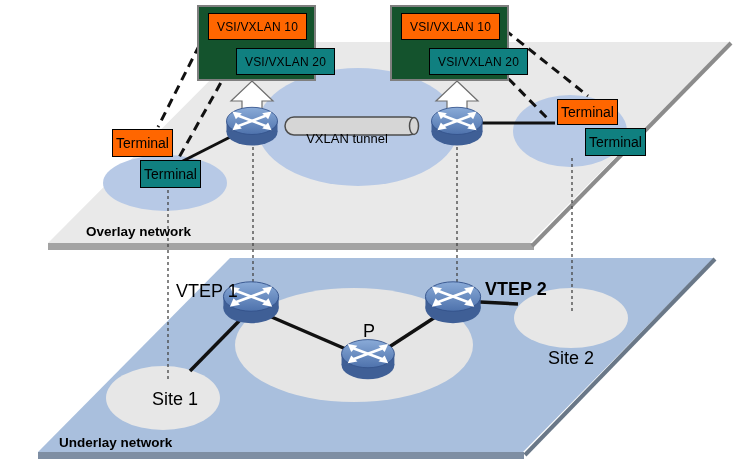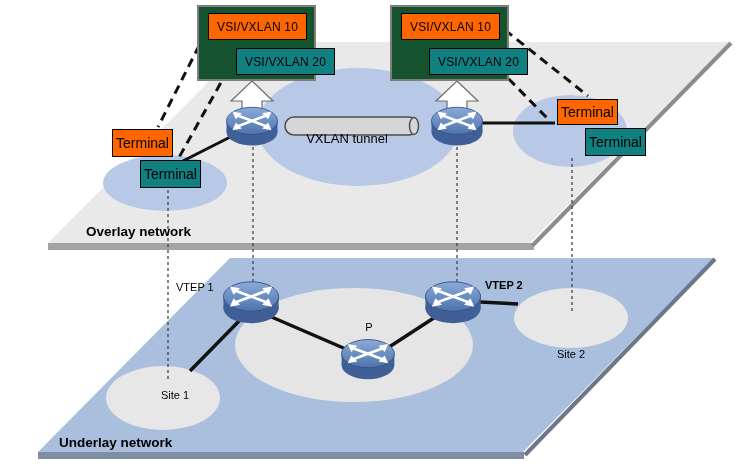--- a/index.html
+++ b/index.html
@@ -22,21 +22,21 @@
   .vsi.bottom { top:41px; }
 
   .terminal {
     position:absolute; width:61px; height:28px; box-sizing:border-box;
     border:1.5px solid #000; display:flex; align-items:center; justify-content:center;
     font-size:14px;
   }
   .orange { background:#FF6600; }
   .teal   { background:#108080;margin-left:28px; }
 
-  .lbl { position:absolute; font-size:11px; white-space:nowrap; }
+  .lbl { position:absolute; font-size:18px; white-space:nowrap; }
   .lbl.bold { font-weight:bold; font-size:13.5px; }
   .lbl.center { text-align:center; }
 
   .tunnel-label {
     position:absolute; left:287px; top:117px; width:120px; height:18px;
     display:flex; align-items:center; justify-content:center; font-size:13px;margin-top:12px;
   }
 </style>
 </head>
 <body>

